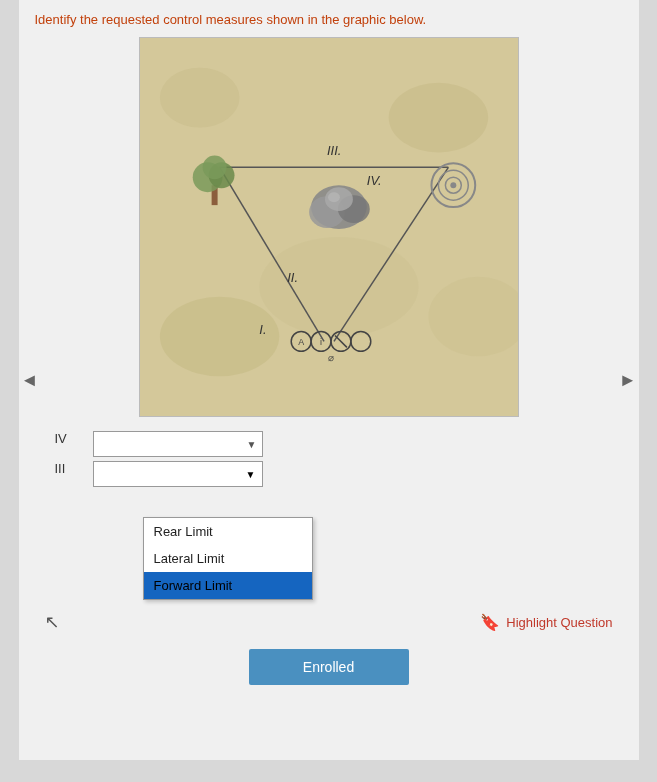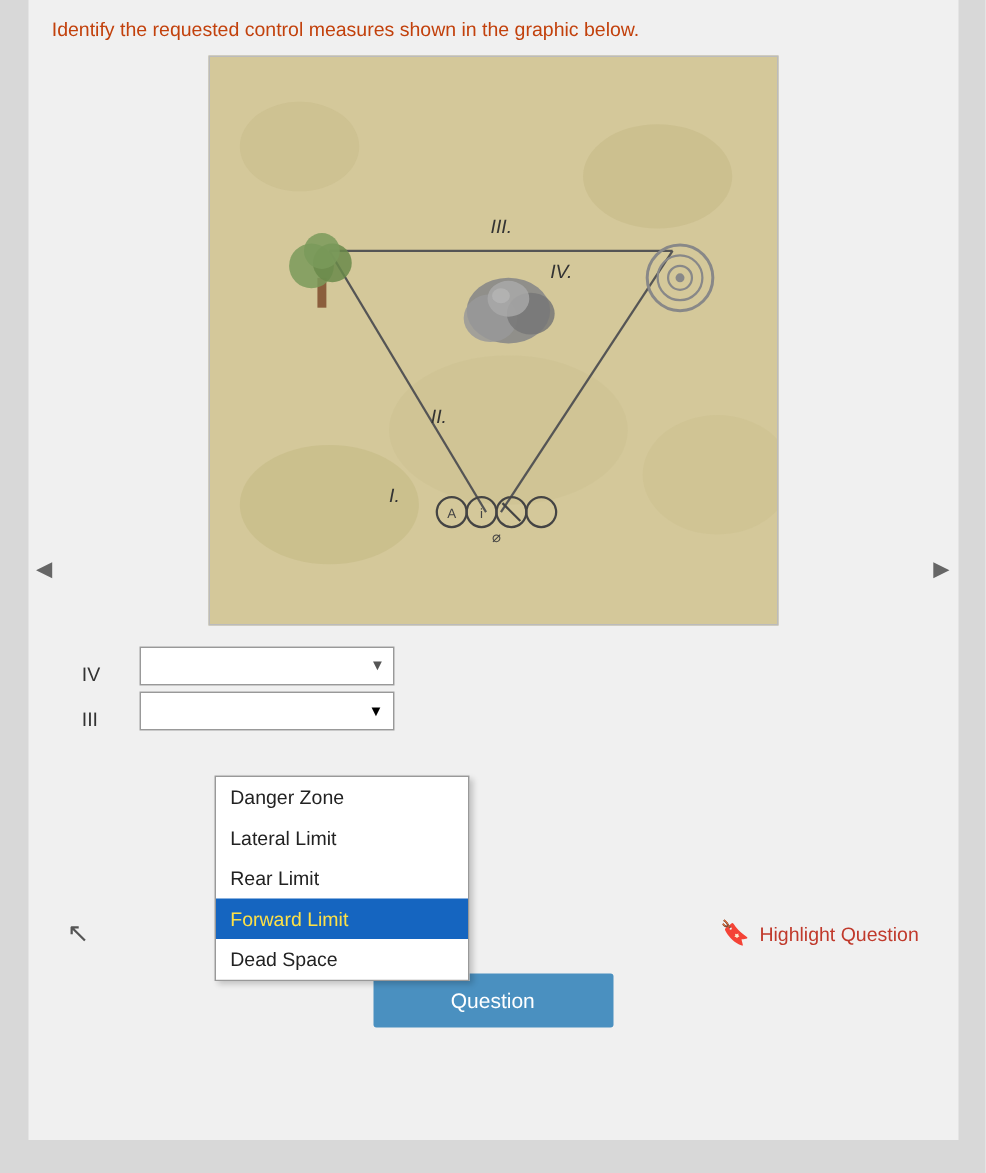--- a/index.html
+++ b/index.html
@@ -45,21 +45,21 @@
       height: 100%;
     }
     .dropdown-area {
       display: flex;
       flex-direction: column;
       padding-left: 20px;
       position: relative;
     }
     .dropdown-row {
       display: flex;
-      align-items: flex-end;
+      align-items: flex-start;
       margin-bottom: 4px;
       gap: 8px;
     }
     .dropdown-label {
       font-size: 13px;
       color: #333;
       width: 30px;
     }
     .dropdown-wrapper {
       position: relative;
@@ -95,21 +95,21 @@
     }
     .dropdown-item {
       padding: 6px 10px;
       font-size: 13px;
       cursor: pointer;
       color: #222;
       background: white;
     }
     .dropdown-item.selected {
       background: #1565c0;
-      color: #fde047;
+      color: #000000;
     }
     .bottom-row {
       display: flex;
       align-items: center;
       justify-content: space-between;
       margin-top: 12px;
       padding: 0 10px;
     }
     .highlight-btn {
       display: flex;
@@ -231,39 +231,37 @@
     <div class="dropdown-row">
       <span class="dropdown-label">III</span>
       <div class="dropdown-wrapper">
 
         <div class="dropdown-select" style="display:flex;align-items:center;border:1px solid #999;background:white;padding:2px 6px;cursor:pointer;position:relative;">
           <span style="flex:1;font-size:13px;"></span>
           <span style="font-size:10px;">▼</span>
         </div>
 
         <div class="dropdown-open">
-          <div class="dropdown-item">Danger Zone</div>
+          <div class="dropdown-item">Rear Limit</div>
           <div class="dropdown-item">Lateral Limit</div>
-          <div class="dropdown-item">Rear Limit</div>
           <div class="dropdown-item selected">Forward Limit</div>
-          <div class="dropdown-item">Dead Space</div>
         </div>
       </div>
     </div>
   </div>
 
   <div class="bottom-row" style="margin-top: 120px;">
     <span class="cursor-arrow">↖</span>
     <button class="highlight-btn">
       <span style="font-size:16px;color:#c0392b;">🔖</span>
       <span>Highlight Question</span>
     </button>
   </div>
 
-  <button class="enrolled-btn">Question</button>
+  <button class="enrolled-btn">Enrolled</button>
 
   <div style="position:absolute; left:2px; top:50%; transform:translateY(-50%);">
     <button class="nav-arrow-btn">◄</button>
   </div>
 
   <div style="position:absolute; right:2px; top:50%; transform:translateY(-50%);">
     <button class="nav-arrow-btn">►</button>
   </div>
 </div>
 

